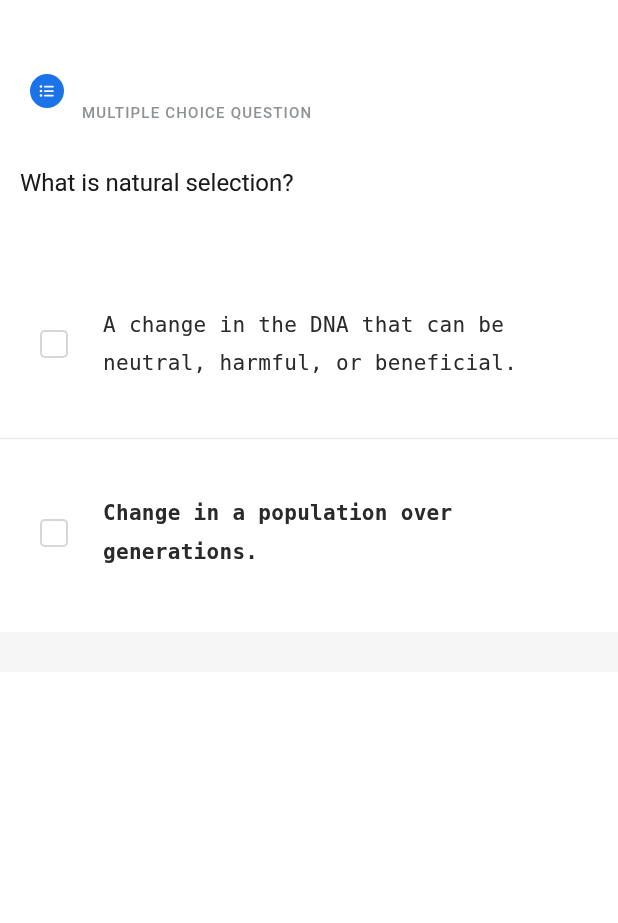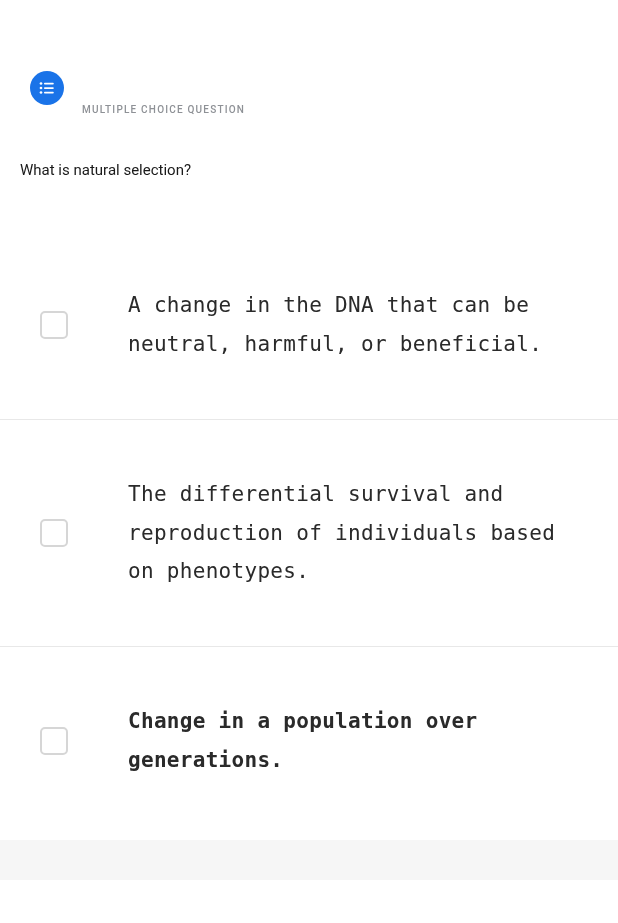--- a/index.html
+++ b/index.html
@@ -33,40 +33,40 @@
       justify-content: center;
       flex-shrink: 0;
     }
     .icon-circle svg {
       width: 18px;
       height: 18px;
       fill: white;
     }
     .header-label {
       color: #8e9196;
-      font-size: 10px;
+      font-size: 15px;
       font-weight: 500;
       letter-spacing: 1.2px;
       margin-top: 44px;
     }
     .question {
       padding: 25px 4px 50px 20px;
-      font-size: 15px;
+      font-size: 24px;
       color: #1a1a1a;
       line-height: 1.4;
     }
     .options {
       display: flex;
       flex-direction: column;
     }
     .option {
       display: flex;
       align-items: center;
       padding: 55px 30px 55px 40px;
-      gap: 60px;
+      gap: 35px;
       border-bottom: 1px solid #e8e8e8;
       cursor: pointer;
     }
     .option:last-of-type {
       border-bottom: none;
       font-weight: bold;
     }
     .checkbox {
       width: 28px;
       height: 28px;
@@ -108,22 +108,18 @@
 
   <div class="question">What is natural selection?</div>
 
   <div class="options">
     <div class="option">
       <div class="checkbox"></div>
       <div class="option-text">A change in the DNA that can be neutral, harmful, or beneficial.</div>
     </div>
     <div class="option">
       <div class="checkbox"></div>
-      <div class="option-text">The differential survival and reproduction of individuals based on phenotypes.</div>
-    </div>
-    <div class="option">
-      <div class="checkbox"></div>
       <div class="option-text">Change in a population over generations.</div>
     </div>
   </div>
 
   <div class="bottom-spacer"></div>
 </div>
 
 </body></html>

